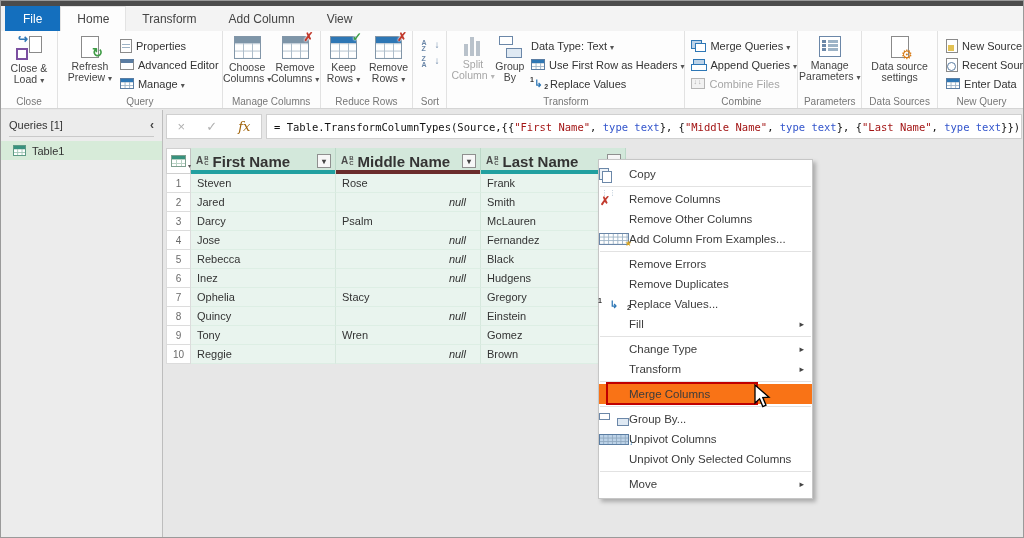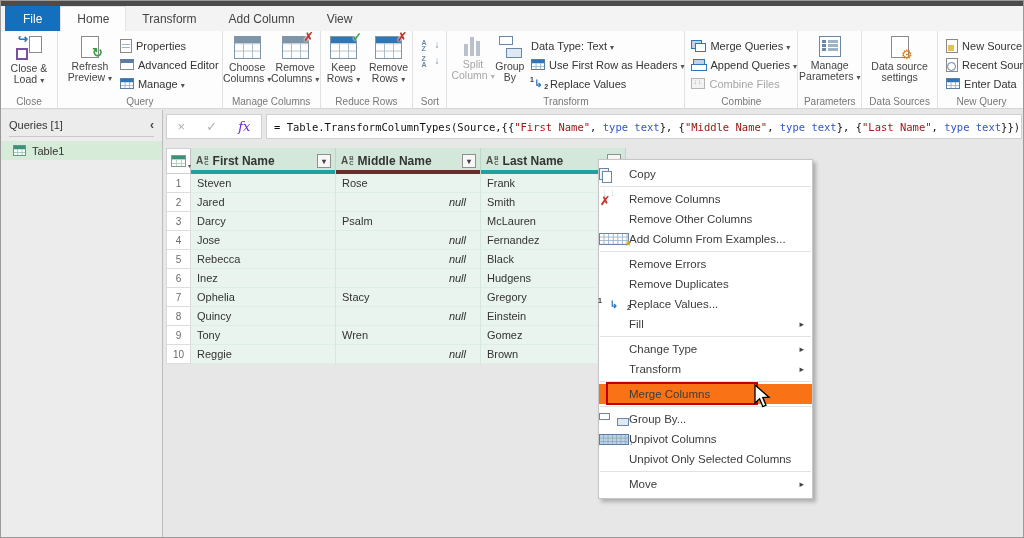--- a/index.html
+++ b/index.html
@@ -100,37 +100,37 @@
     background:#d7ebd9; font-size:11px; color:#333; cursor:default; }
   .i-table-sm { position:relative; width:13px; height:11px; border:1px solid #5e9b85; background-color:#fff;
     background-image:linear-gradient(#9cc4b2 1px, transparent 1px), linear-gradient(90deg,#9cc4b2 1px, transparent 1px);
     background-size:4.3px 3.6px; background-position:-1px -1px; margin-right:6px; }
   .i-table-sm::before { content:""; position:absolute; left:0; right:0; top:0; height:3px; background:#38927e; }
 
   
   #fbar-left { position:absolute; left:165px; top:4px; width:96px; height:25px; background:#fff;
     border:1px solid #d0d0d0; display:flex; align-items:center; justify-content:space-around; }
   .fbtn { color:#b0b0b0; font-size:13px; cursor:default; }
-  #fx { color:#6d28d9; font-family:"DejaVu Serif", serif; font-style:italic; font-size:13px; }
+  #fx { color:#a16207; font-family:"DejaVu Serif", serif; font-style:italic; font-size:13px; }
   #fbar-input { position:absolute; left:265px; top:4px; right:3px; height:25px; background:#fff;
     border:1px solid #d0d0d0; display:flex; align-items:center; padding-left:7px;
     font-family:"DejaVu Sans Mono", monospace; font-size:10.5px; white-space:nowrap; overflow:hidden; }
 
   
   #grid { position:absolute; left:165px; top:38px; }
   #hdr-row { display:flex; }
   .corner { width:25px; height:26px; background:#fff; border:1px solid #d0d0d0; border-right-color:#c2c2c2;
     display:flex; align-items:center; justify-content:center; }
   .i-corner { position:relative; width:15px; height:12px; border:1px solid #7fa08f; background-color:#fff;
     background-image:linear-gradient(#b8d2c4 1px, transparent 1px), linear-gradient(90deg,#b8d2c4 1px, transparent 1px);
     background-size:5px 4px; background-position:-1px -1px; }
   .i-corner::before { content:""; position:absolute; left:0; right:0; top:0; height:3px; background:#38927e; }
   .i-corner::after { content:"▾"; position:absolute; right:-6px; bottom:-3px; font-size:6px; color:#555; }
   .col-header { position:relative; width:145px; height:26px; background:#d3e8db; border-right:1px solid #bcd8c8;
-    display:flex; align-items:center; font-size:12px; font-weight:bold; color:#333; cursor:default; }
+    display:flex; align-items:center; font-size:15px; font-weight:bold; color:#333; cursor:default; }
   .col-accent { position:absolute; left:0; right:0; bottom:0; height:4px; }
   .i-abc { display:inline-flex; align-items:flex-start; margin:0 4px 0 5px; color:#4a4a4a; }
   .i-abc::before { content:"A"; font-weight:bold; font-size:10px; line-height:10px; }
   .i-abc::after { content:"B\a C"; white-space:pre; font-size:6px; line-height:5px; font-weight:bold; margin-left:1px; }
   .filter-btn { width:14px; height:14px; margin-left:auto; margin-right:4px; background:#f7f7f7;
     border:1px solid #8f8f8f; display:flex; align-items:center; justify-content:center; cursor:default; }
   .filter-btn::after { content:"▾"; font-size:8px; color:#444; }
   .trow { display:flex; }
   .rnum { width:25px; height:19px; background:#fff; border:1px solid #dcdcdc; border-top:none;
     display:flex; align-items:center; justify-content:center; font-size:10px; color:#6a6a6a; }

